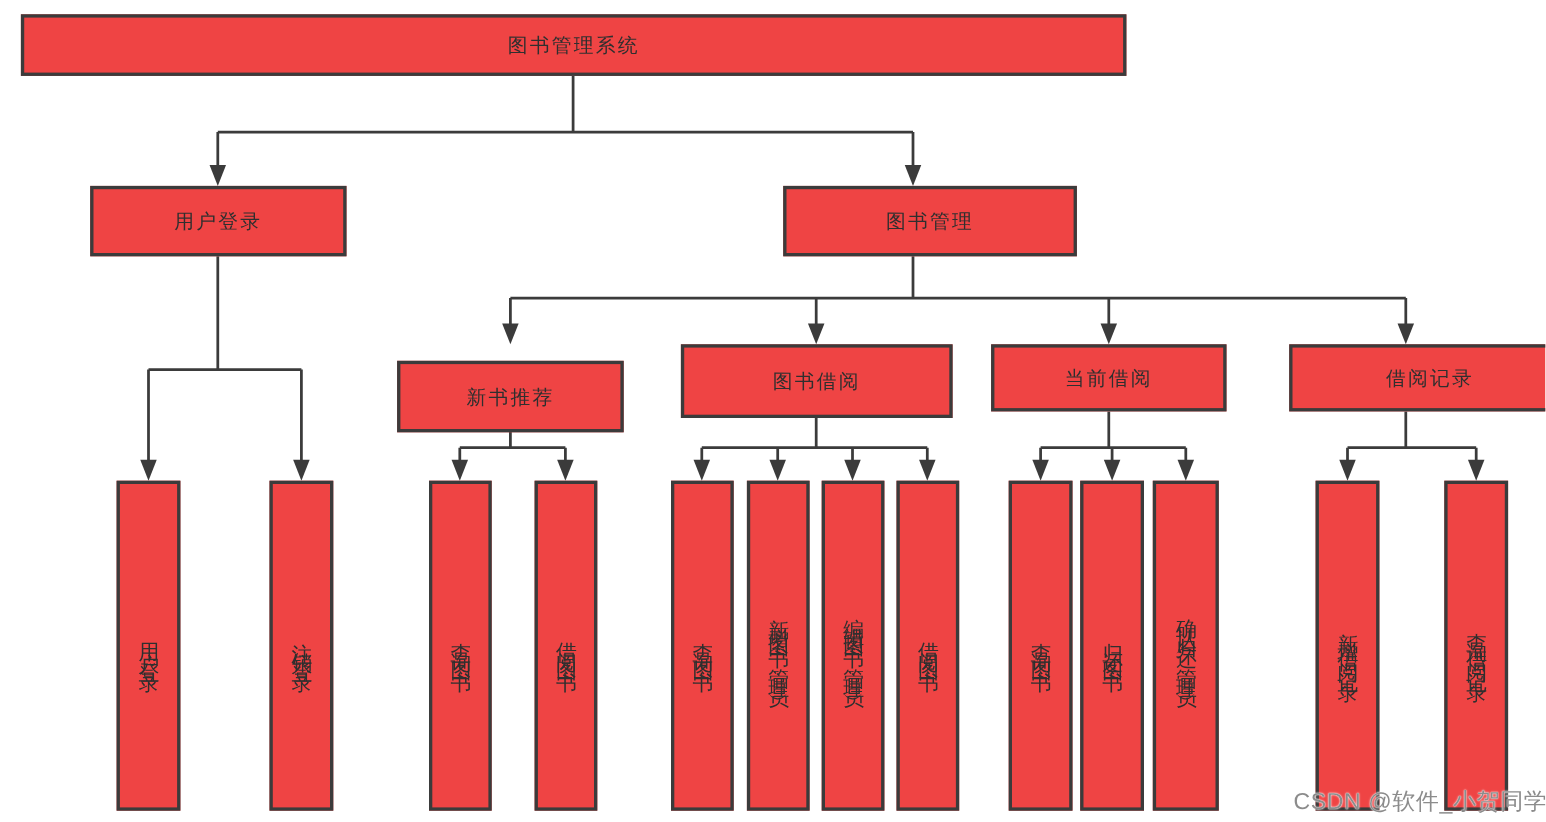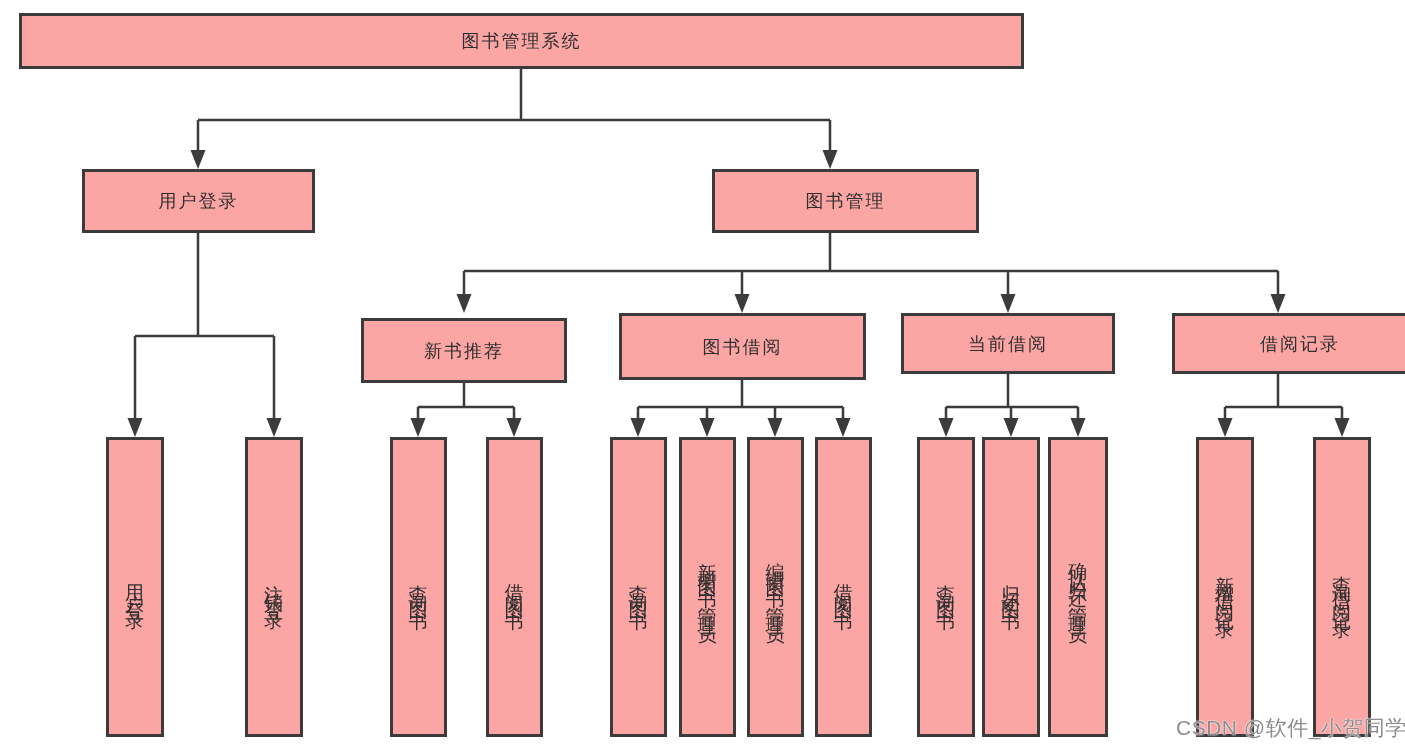--- a/index.html
+++ b/index.html
@@ -7,21 +7,21 @@
     position:relative;
     width:1405px;height:747px;
     background:#ffffff;
     font-family:"Liberation Sans","DejaVu Sans",sans-serif;
     overflow:hidden;
   }
   .connectors{position:absolute;left:0;top:0;z-index:1;}
   .node{
     position:absolute;
     box-sizing:border-box;
-    background:#fca5a5;
+    background:#ef4444;
     border:3px solid #3b3b3b;
     display:flex;
     align-items:center;
     justify-content:center;
     z-index:2;
     color:#2f2f2f;
   }
   .node.h span{
     font-size:18px;
     letter-spacing:2px;
@@ -96,21 +96,21 @@
     <span>图书管理系统</span>
   </div>
 
   <div class="node h" style="left:82px;top:169px;width:233px;height:64px">
     <span>用户登录</span>
   </div>
   <div class="node h" style="left:712px;top:169px;width:267px;height:64px">
     <span>图书管理</span>
   </div>
 
-  <div class="node h" style="left:361px;top:318px;width:206px;height:65px">
+  <div class="node h" style="left:361px;top:328px;width:206px;height:65px">
     <span>新书推荐</span>
   </div>
   <div class="node h" style="left:619px;top:313px;width:247px;height:67px">
     <span>图书借阅</span>
   </div>
   <div class="node h" style="left:901px;top:313px;width:214px;height:61px">
     <span>当前借阅</span>
   </div>
   <div class="node h" style="left:1172px;top:313px;width:256px;height:61px">
     <span>借阅记录</span>

